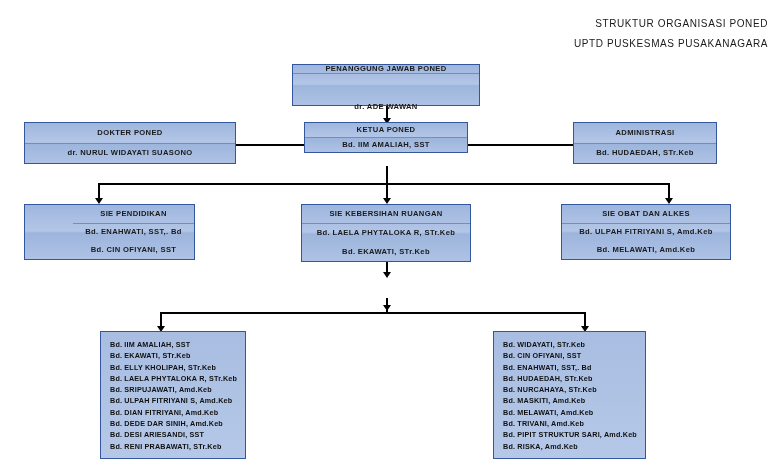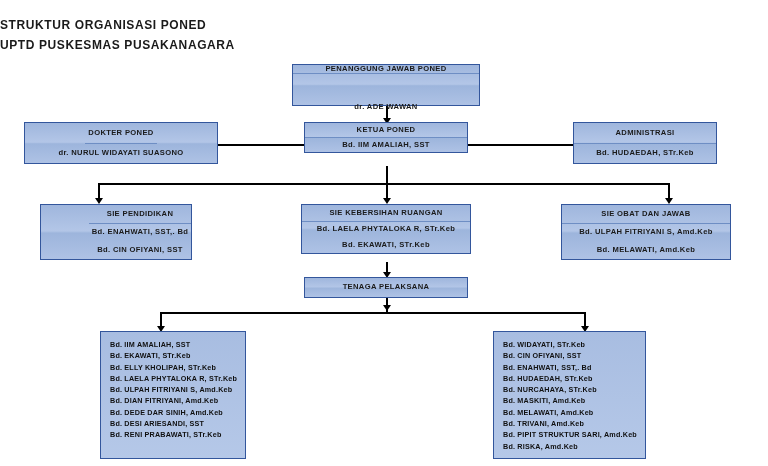--- a/index.html
+++ b/index.html
@@ -6,22 +6,22 @@
   html,body{margin:0;padding:0;background:#ffffff;}
   body{
     width:768px;height:466px;position:relative;overflow:hidden;
     font-family:"Liberation Sans","DejaVu Sans",sans-serif;
     color:#1a1a1a;
   }
   #canvas{position:absolute;left:0;top:0;width:768px;height:466px;}
 
   
   .title-line{
-    position:absolute;width:100%;text-align:left;
-    font-size:12px;font-weight:700;letter-spacing:.6px;color:#1a1a1a;
+    position:absolute;width:100%;text-align:right;
+    font-size:10px;font-weight:400;letter-spacing:.6px;color:#1a1a1a;
   }
   #title-1{top:18px;}
   #title-2{top:38px;}
 
   
   .node{
     position:absolute;box-sizing:border-box;
     border:1.3px solid #33569c;
     background:linear-gradient(to bottom,#9fb6dd 0%,#b3c6e7 48%,#9db5dc 52%,#aec2e5 100%);
     display:flex;flex-direction:column;
@@ -96,62 +96,60 @@
   <div class="ln vline" style="left:160px;top:312px;height:18px;"></div>
   <div class="arrow" style="left:157px;top:326px;"></div>
   <div class="ln vline" style="left:584px;top:312px;height:18px;"></div>
   <div class="arrow" style="left:581px;top:326px;"></div>
 
   <div class="node" style="left:292px;top:64px;width:188px;height:42px;gap:29px;">
     <div class="row head">PENANGGUNG JAWAB PONED</div>
     <div class="row sub">dr. ADE WAWAN</div>
   </div>
 
-  <div class="node" style="left:24px;top:122px;width:194px;height:42px;align-items:center;">
+  <div class="node" style="left:24px;top:122px;width:212px;height:42px;">
     <div class="row head">DOKTER PONED</div>
     <div class="row sub">dr. NURUL WIDAYATI SUASONO</div>
   </div>
 
   <div class="node" style="left:304px;top:122px;width:164px;height:31px;">
     <div class="row head">KETUA PONED</div>
     <div class="row sub">Bd. IIM AMALIAH, SST</div>
   </div>
 
   <div class="node" style="left:573px;top:122px;width:144px;height:42px;">
     <div class="row head">ADMINISTRASI</div>
     <div class="row sub">Bd. HUDAEDAH, STr.Keb</div>
   </div>
 
-  <div class="node" style="left:40px;top:204px;width:152px;height:56px;padding-left:48px;">
+  <div class="node" style="left:24px;top:204px;width:171px;height:56px;padding-left:48px;">
     <div class="row head">SIE PENDIDIKAN</div>
     <div class="row sub">Bd. ENAHWATI, SST,. Bd</div>
     <div class="row sub">Bd. CIN OFIYANI, SST</div>
   </div>
 
-  <div class="node" style="left:301px;top:204px;width:170px;height:50px;">
+  <div class="node" style="left:301px;top:204px;width:170px;height:58px;">
     <div class="row head">SIE KEBERSIHAN RUANGAN</div>
     <div class="row sub">Bd. LAELA PHYTALOKA R, STr.Keb</div>
     <div class="row sub">Bd. EKAWATI, STr.Keb</div>
   </div>
 
   <div class="node" style="left:561px;top:204px;width:170px;height:56px;">
-    <div class="row head">SIE OBAT DAN JAWAB</div>
+    <div class="row head">SIE OBAT DAN ALKES</div>
     <div class="row sub">Bd. ULPAH FITRIYANI S, Amd.Keb</div>
     <div class="row sub">Bd. MELAWATI, Amd.Keb</div>
   </div>
 
-  <div class="node" style="left:304px;top:277px;width:164px;height:21px;">
-    <div class="row">TENAGA PELAKSANA</div>
-  </div>
 
   <div class="listbox" id="staff-left" style="left:100px;top:331px;width:146px;height:128px;">
       <div class="li">Bd. IIM AMALIAH, SST</div>
       <div class="li">Bd. EKAWATI, STr.Keb</div>
       <div class="li">Bd. ELLY KHOLIPAH, STr.Keb</div>
       <div class="li">Bd. LAELA PHYTALOKA R, STr.Keb</div>
+      <div class="li">Bd. SRIPUJAWATI, Amd.Keb</div>
       <div class="li">Bd. ULPAH FITRIYANI S, Amd.Keb</div>
       <div class="li">Bd. DIAN FITRIYANI, Amd.Keb</div>
       <div class="li">Bd. DEDE DAR SINIH, Amd.Keb</div>
       <div class="li">Bd. DESI ARIESANDI, SST</div>
       <div class="li">Bd. RENI PRABAWATI, STr.Keb</div>
     </div>
 
   <div class="listbox" id="staff-right" style="left:493px;top:331px;width:153px;height:128px;">
       <div class="li">Bd. WIDAYATI, STr.Keb</div>
       <div class="li">Bd. CIN OFIYANI, SST</div>

